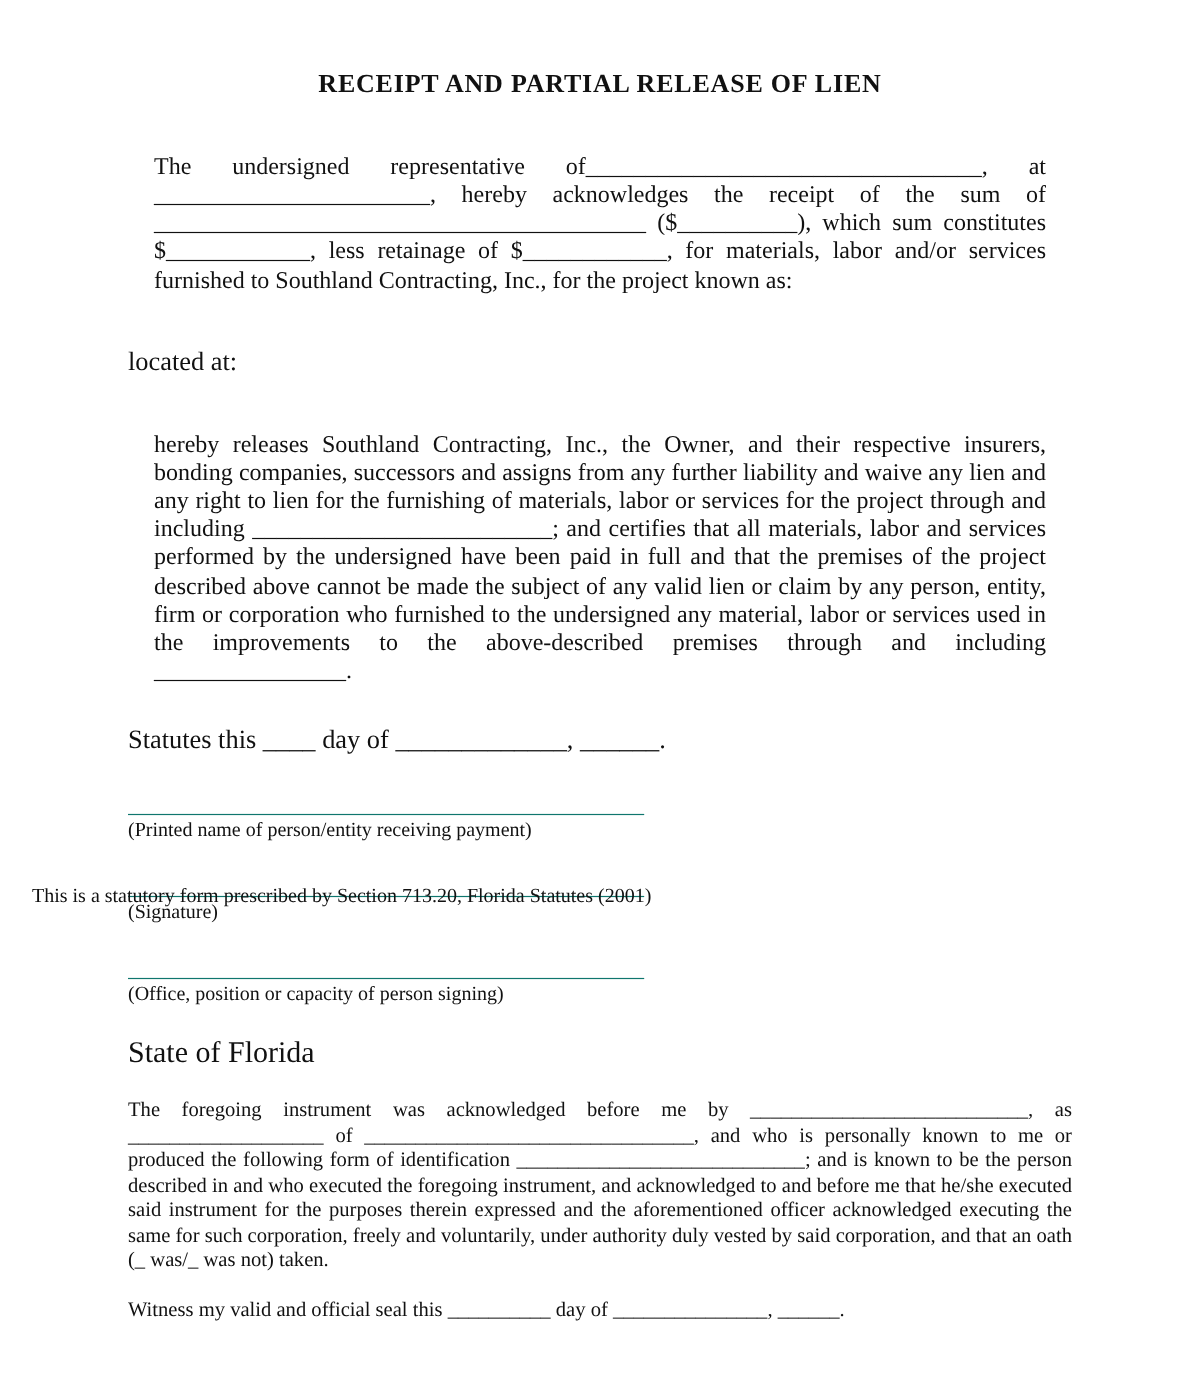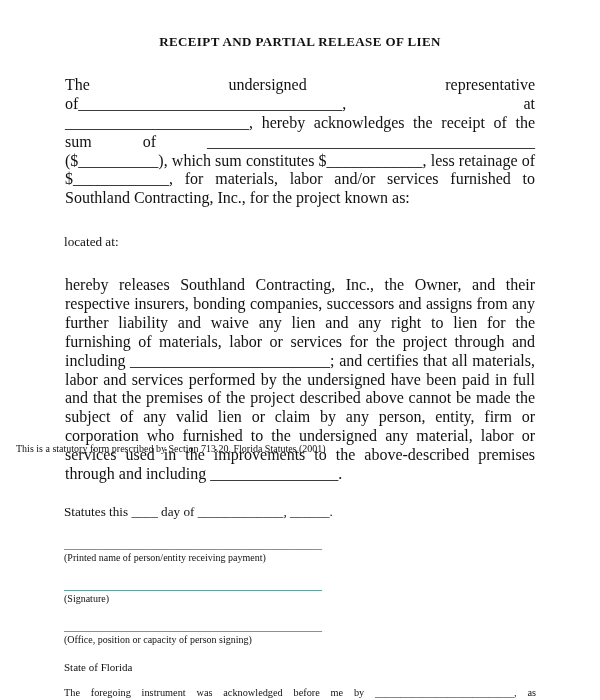--- a/index.html
+++ b/index.html
@@ -22,24 +22,24 @@
     position: relative;
   }
   .doc-title {
     text-align: center;
     font-weight: bold;
     font-size: 13px;
     letter-spacing: 0.4px;
     margin: 0 0 26px 0;
   }
   .para {
-    font-size: 16px;
+    font-size: 12px;
     line-height: 1.18;
     text-align: justify;
-    margin: 1px;
+    margin: 13px;
   }
   .located {
     font-size: 13.2px;
     margin: 26px 0 26px 0;
   }
   .release {
     margin-bottom: 16px;
   }
   .executed {
     font-size: 13.2px;
@@ -55,21 +55,21 @@
     letter-spacing: 0;
     color: #0f766e;
     white-space: nowrap;
     overflow: hidden;
   }
   .sig-label {
     font-size: 10px;
     margin-top: 2px;
   }
   .state-line, .county-line {
-    font-size: 11px;
+    font-size: 15px;
     margin: 0;
     font-family: Liberation Serif, serif;
   }
   .state-block {
     margin-top: 14px;
     margin-bottom: 14px;
   }
   .notary-para {
     font-size: 10.3px;
     line-height: 1.22;

